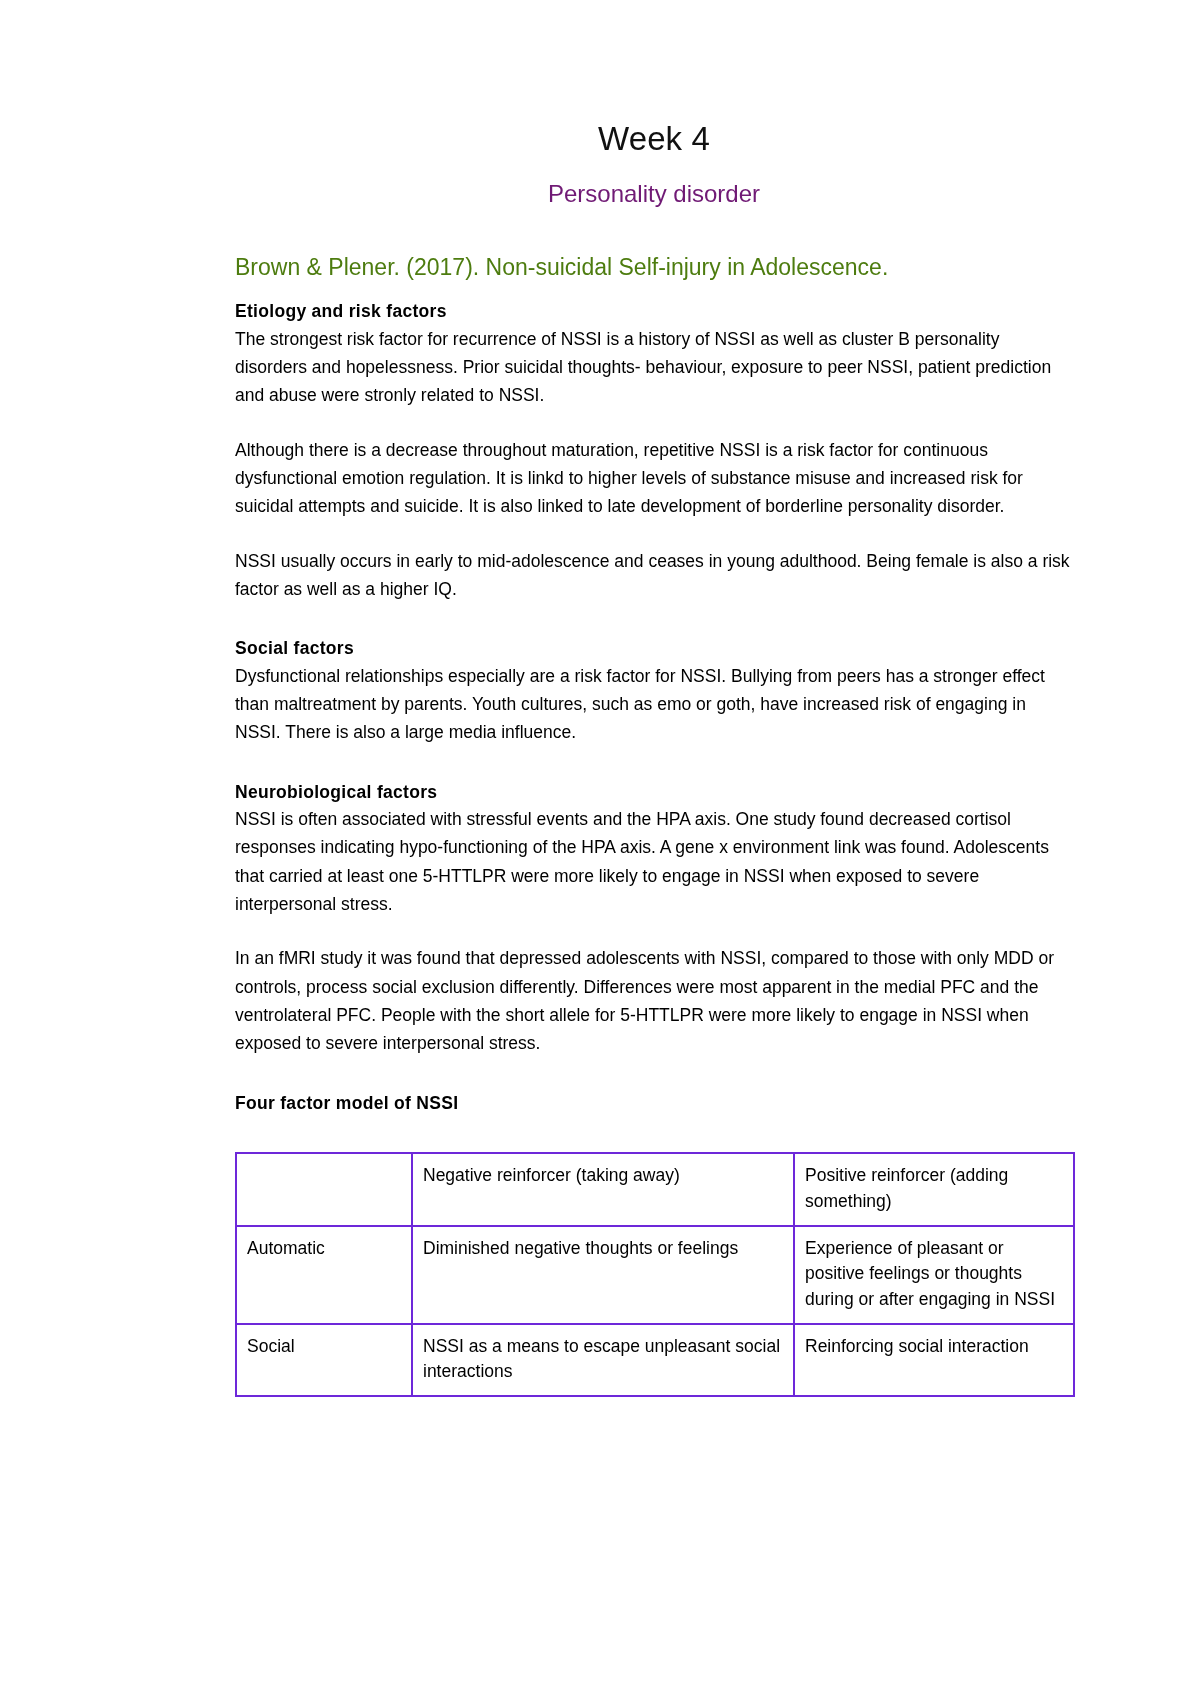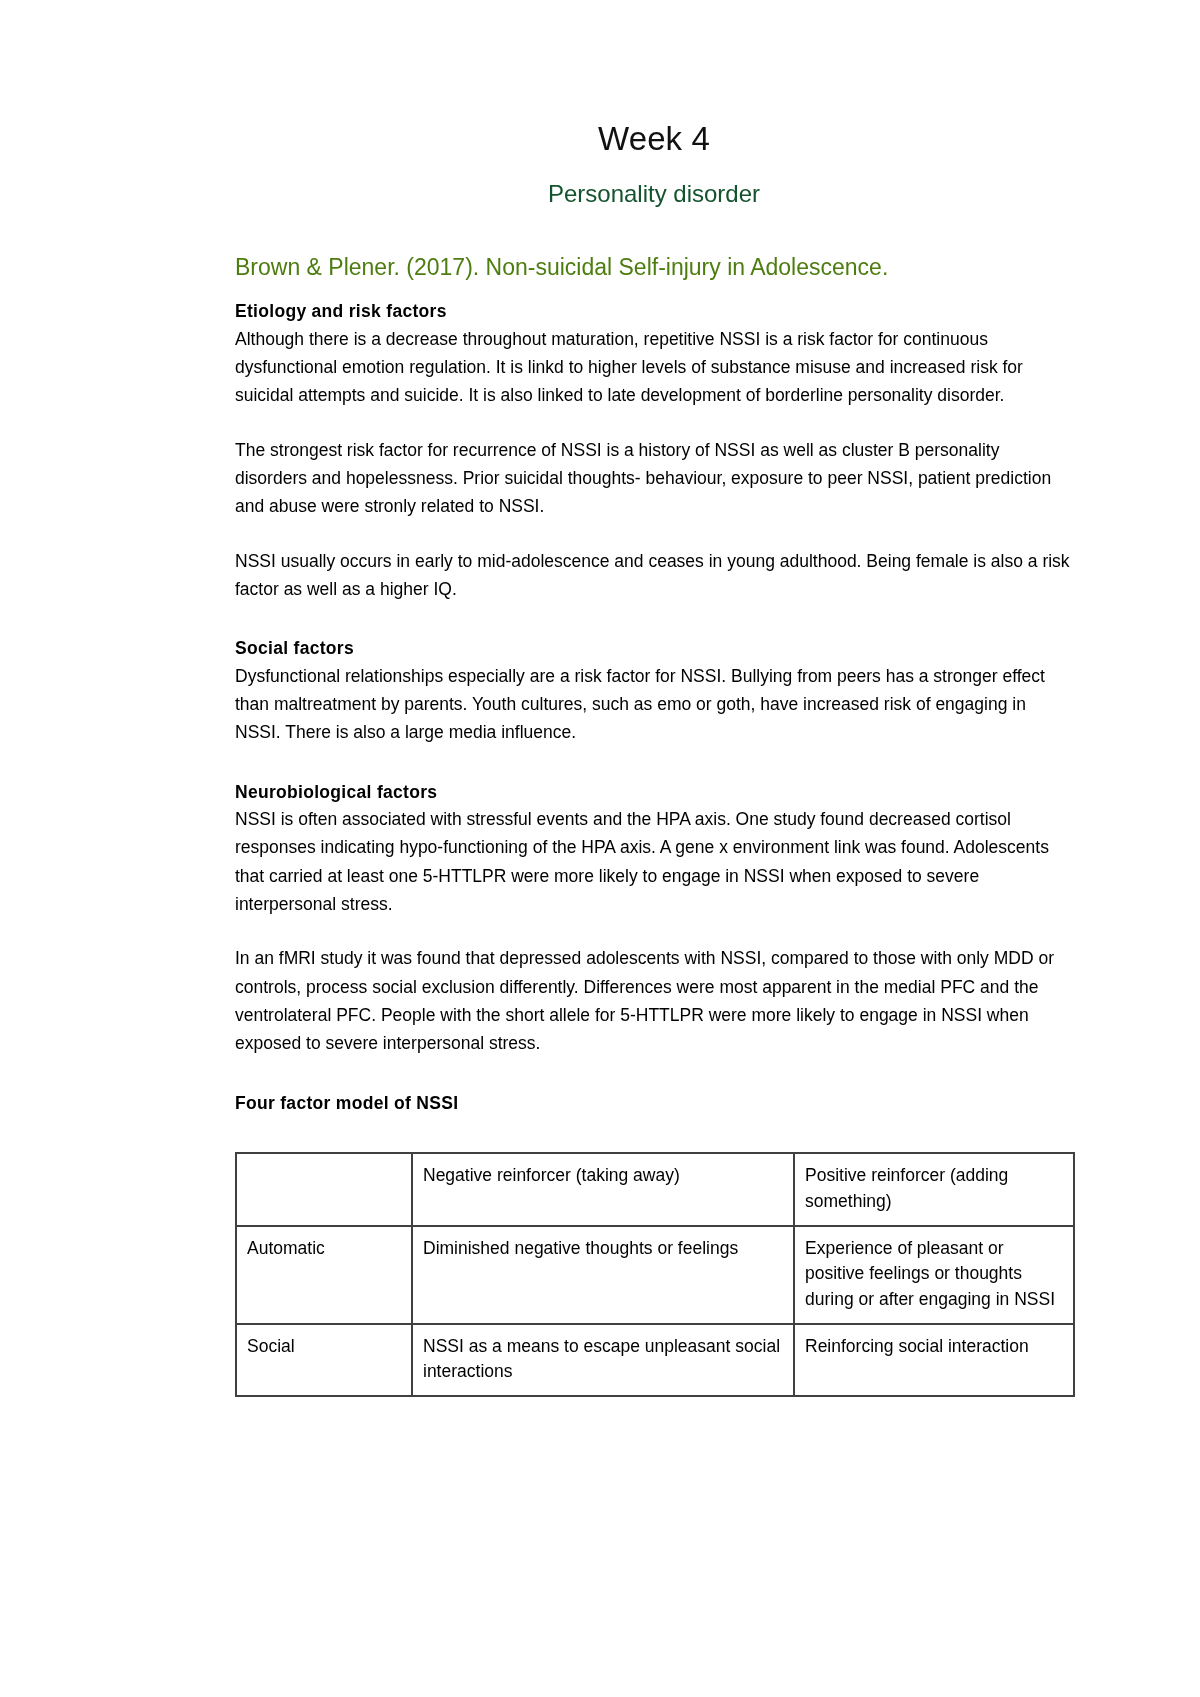--- a/index.html
+++ b/index.html
@@ -33,21 +33,21 @@
     text-align: center;
     line-height: 1.25;
     margin: 0 0 0 0;
     letter-spacing: 0.1px;
     color: #111111;
   }
   .doc-subtitle {
     font-size: 24px;
     font-weight: 400;
     text-align: center;
-    color: #14532d;
+    color: #701a75;
     margin: 20px 0 0 0;
     line-height: 1.25;
   }
   .ref-heading {
     font-size: 23px;
     font-weight: 400;
     color: #4d7c0f;
     margin: 44px 0 0 0;
     line-height: 1.3;
   }
@@ -73,21 +73,21 @@
   }
   .table-wrap {
     margin-top: 36px;
   }
   table.nssi-table {
     border-collapse: collapse;
     width: 838px;
     table-layout: fixed;
   }
   table.nssi-table td {
-    border: 2px solid #404040;
+    border: 2px solid #6d28d9;
     vertical-align: top;
     padding: 9px 10px 10px 10px;
     font-size: 17.5px;
     line-height: 1.47;
   }
   table.nssi-table col.c1 { width: 176px; }
   table.nssi-table col.c2 { width: 382px; }
   table.nssi-table col.c3 { width: 280px; }
   td.empty-corner { }
 </style>
@@ -97,22 +97,22 @@
 <div class="page">
   <div class="content">
 
     <h1 class="doc-title">Week 4</h1>
 
     <div class="doc-subtitle">Personality disorder</div>
 
     <div class="ref-heading">Brown &amp; Plener. (2017). Non-suicidal Self-injury in Adolescence.</div>
 
     <div class="sec-heading">Etiology and risk factors</div>
+    <p class="body">The strongest risk factor for recurrence of NSSI is a history of NSSI as well as cluster B personality disorders and hopelessness. Prior suicidal thoughts- behaviour, exposure to peer NSSI, patient prediction and abuse were stronly related to NSSI.</p>
     <p class="body">Although there is a decrease throughout maturation, repetitive NSSI is a risk factor for continuous dysfunctional emotion regulation. It is linkd to higher levels of substance misuse and increased risk for suicidal attempts and suicide. It is also linked to late development of borderline personality disorder.</p>
-    <p class="body">The strongest risk factor for recurrence of NSSI is a history of NSSI as well as cluster B personality disorders and hopelessness. Prior suicidal thoughts- behaviour, exposure to peer NSSI, patient prediction and abuse were stronly related to NSSI.</p>
 
     <p class="body">NSSI usually occurs in early to mid-adolescence and ceases in young adulthood. Being female is also a risk factor as well as a higher IQ.</p>
 
     <div class="sec-heading spaced">Social factors</div>
     <p class="body">Dysfunctional relationships especially are a risk factor for NSSI. Bullying from peers has a stronger effect than maltreatment by parents. Youth cultures, such as emo or goth, have increased risk of engaging in NSSI. There is also a large media influence.</p>
 
     <div class="sec-heading spaced">Neurobiological factors</div>
     <p class="body">NSSI is often associated with stressful events and the HPA axis. One study found decreased cortisol responses indicating hypo-functioning of the HPA axis. A gene x environment link was found. Adolescents that carried at least one 5-HTTLPR  were more likely to engage in NSSI when exposed to severe interpersonal stress.</p>
     <p class="body">In an fMRI study it was found that depressed adolescents with NSSI, compared to those with only MDD or controls, process social exclusion differently. Differences were most apparent in the medial PFC and the ventrolateral PFC. People with the short allele for 5-HTTLPR were more likely to engage in NSSI when exposed to severe interpersonal stress.</p>
 

